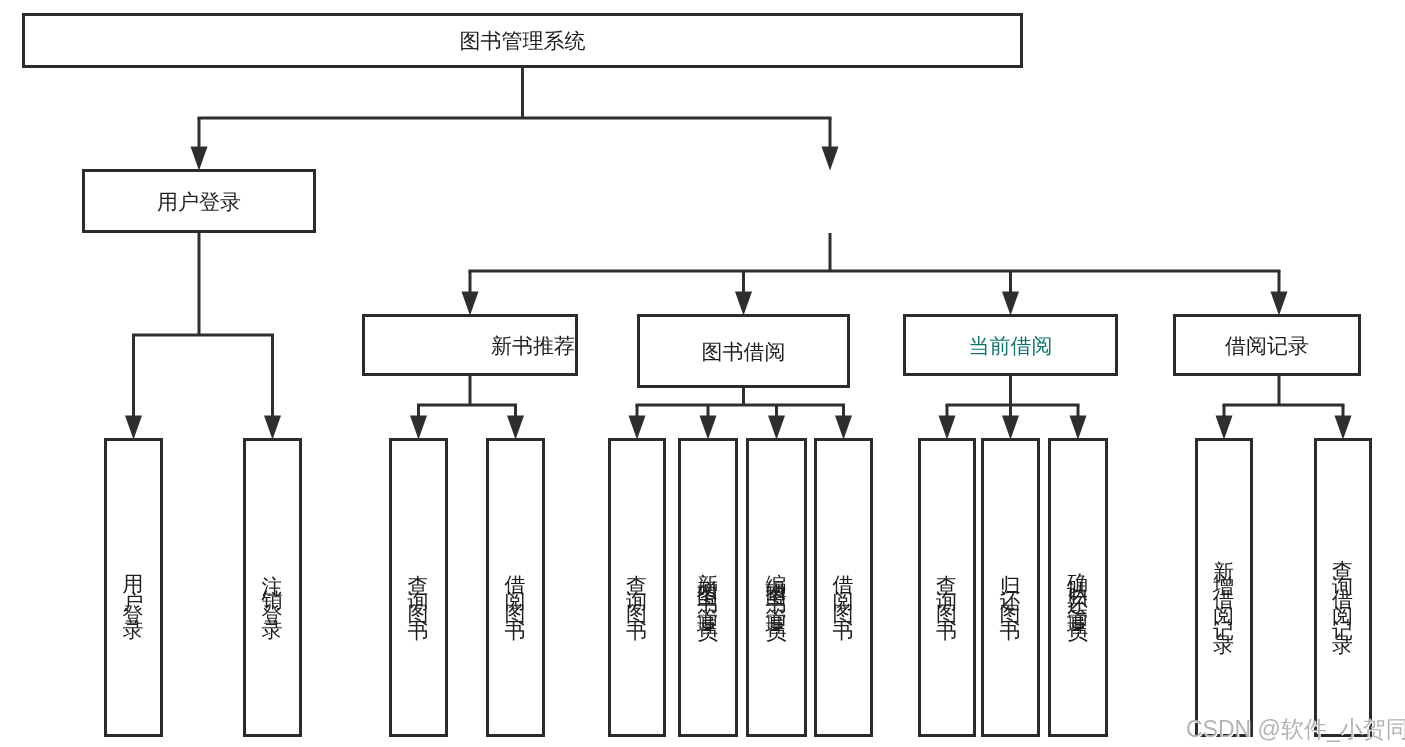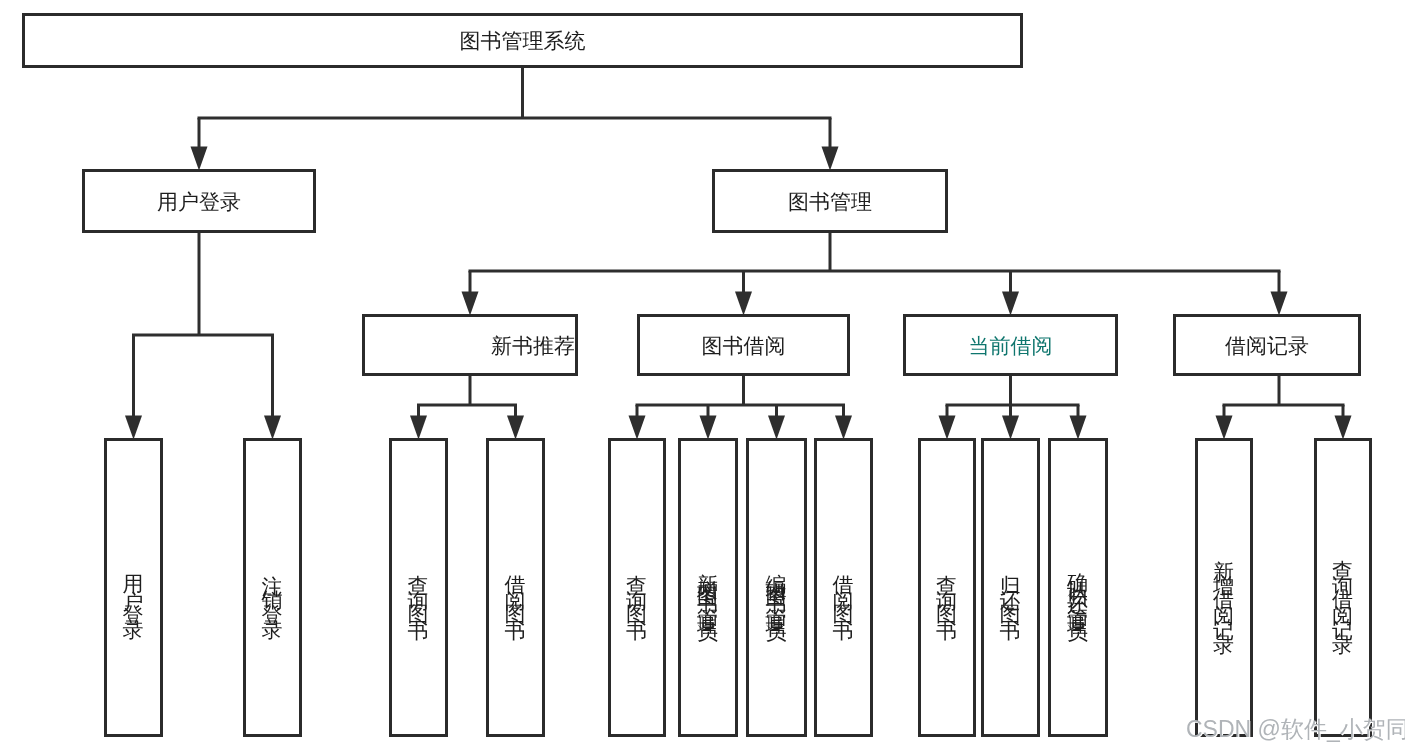--- a/index.html
+++ b/index.html
@@ -113,27 +113,24 @@
       <line x1="1343" y1="405" x2="1343" y2="424" stroke="#2e2e2e" stroke-width="3"></line>
       <polygon points="1334.5,415.5 1351.5,415.5 1343,439.5" fill="#2e2e2e"></polygon>
     </svg>
   <div id="watermark">CSDN @软件_小贺同学</div>
 <div class="node" style="left: 22px; top: 13px; width: 1001px; height: 55px; border-color: rgb(43, 43, 43); background: rgb(255, 255, 255); color: rgb(30, 30, 30);">
       <span>图书管理系统</span>
     </div>
     <div class="node" style="left: 82px; top: 169px; width: 234px; height: 64px; border-color: rgb(43, 43, 43); background: rgb(255, 255, 255); color: rgb(30, 30, 30);">
       <span>用户登录</span>
     </div>
-    <div class="node" style="left: 712px; top: 169px; width: 236px; height: 64px; border-color: rgb(43, 43, 43); background: rgb(255, 255, 255); color: rgb(30, 30, 30);">
-      <span>图书管理</span>
-    </div>
     <div class="node" style="left: 362px; top: 314px; width: 216px; height: 62px; border-color: rgb(43, 43, 43); background: rgb(255, 255, 255); color: rgb(30, 30, 30); justify-content: flex-end;">
       <span>新书推荐</span>
     </div>
-    <div class="node" style="left: 637px; top: 314px; width: 213px; height: 62px; border-color: rgb(43, 43, 43); background: rgb(255, 255, 255); color: rgb(30, 30, 30); align-items: center;">
+    <div class="node" style="left: 637px; top: 314px; width: 213px; height: 74px; border-color: rgb(43, 43, 43); background: rgb(255, 255, 255); color: rgb(30, 30, 30); align-items: center;">
       <span>图书借阅</span>
     </div>
     <div class="node" style="left: 903px; top: 314px; width: 215px; height: 62px; border-color: rgb(43, 43, 43); background: rgb(255, 255, 255); color: #0f766e;">
       <span>当前借阅</span>
     </div>
     <div class="node" style="left: 1173px; top: 314px; width: 188px; height: 62px; border-color: rgb(43, 43, 43); background: rgb(255, 255, 255); color: rgb(30, 30, 30);">
       <span>借阅记录</span>
     </div>
     <div class="node vertical" style="left: 104px; top: 438px; width: 59px; height: 299px; border-color: rgb(43, 43, 43); background: rgb(255, 255, 255); color: rgb(30, 30, 30);">
       <span style="letter-spacing: 15px;">用户登录</span>

